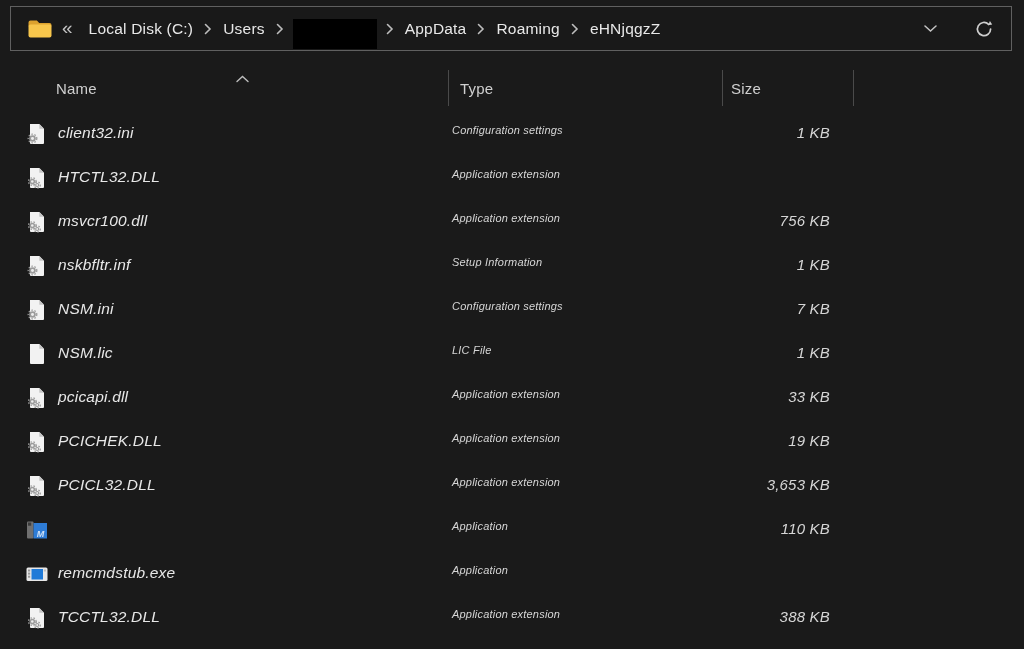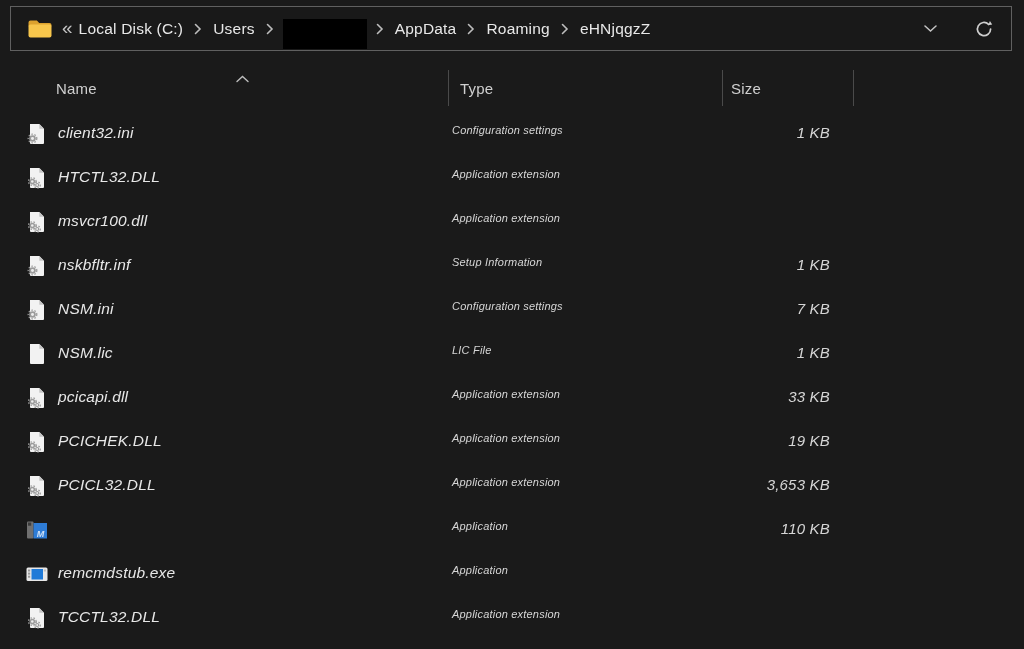--- a/index.html
+++ b/index.html
@@ -15,21 +15,21 @@
     position:absolute;left:10px;top:6px;width:1000px;height:43px;
     border:1px solid var(--bar_border,#606060);
     background:var(--bar_bg,#191919);
     display:flex;align-items:center;
   }
   .folder-wrap{margin-left:16px;display:flex;align-items:center;flex:0 0 auto;}
   .laquo{
     margin-left:9px;font-size:19px;line-height:1;color:#c4c4c4;
     flex:0 0 auto;padding-bottom:3px;cursor:default;
   }
-  .breadcrumb{display:flex;align-items:center;flex:1 1 auto;margin-left:4px;min-width:0;}
+  .breadcrumb{display:flex;align-items:center;flex:1 1 auto;margin-left:14px;min-width:0;}
   .crumb{
     font-size:15.5px;letter-spacing:.2px;color:var(--text,#e8e8e8);
     padding:0 2px;white-space:nowrap;cursor:default;
   }
   .crumb.redacted{
     width:84px;height:30px;background:var(--redacted,#000000);
     padding:0;position:relative;top:5px;
   }
   .crumb-sep{display:flex;align-items:center;margin:0 9px;flex:0 0 auto;}
   .addr-btn{
@@ -176,20 +176,21 @@
      <path d="M13.3 1 L18 5.7 H13.3 Z" fill="#c4c4c4"></path>
           <circle cx="6.3" cy="14.6" r="3.8" fill="none" stroke="#9b9b9b" stroke-width="1.3" stroke-dasharray="1.5 1.6"></circle>
    <circle cx="6.3" cy="14.6" r="2.8" fill="#9b9b9b"></circle>
    <circle cx="6.3" cy="14.6" r="1.26" fill="#efefef"></circle>
           <circle cx="11.2" cy="18" r="3.1" fill="none" stroke="#9b9b9b" stroke-width="1.3" stroke-dasharray="1.5 1.6"></circle>
    <circle cx="11.2" cy="18" r="2.1" fill="#9b9b9b"></circle>
    <circle cx="11.2" cy="18" r="0.9450000000000001" fill="#efefef"></circle>
         </svg></span>
       <span class="fname">msvcr100.dll</span>
       <span class="ftype">Application extension</span>
+      <span class="fsize">756 KB</span>
     </div>
     <div class="file-row">
       <span class="icon"><svg width="22" height="22" viewBox="0 0 22 22">
      <path d="M4 1 H13.3 L18 5.7 V20 Q18 21 17 21 H5 Q4 21 4 20 Z" fill="#f2f2f2"></path>
      <path d="M13.3 1 L18 5.7 H13.3 Z" fill="#c4c4c4"></path>
           <circle cx="6.5" cy="15.5" r="4.3" fill="none" stroke="#9b9b9b" stroke-width="1.3" stroke-dasharray="1.5 1.6"></circle>
    <circle cx="6.5" cy="15.5" r="3.3" fill="#9b9b9b"></circle>
    <circle cx="6.5" cy="15.5" r="1.4849999999999999" fill="#efefef"></circle>
         </svg></span>
       <span class="fname">nskbfltr.inf</span>
@@ -290,14 +291,15 @@
      <path d="M13.3 1 L18 5.7 H13.3 Z" fill="#c4c4c4"></path>
           <circle cx="6.3" cy="14.6" r="3.8" fill="none" stroke="#9b9b9b" stroke-width="1.3" stroke-dasharray="1.5 1.6"></circle>
    <circle cx="6.3" cy="14.6" r="2.8" fill="#9b9b9b"></circle>
    <circle cx="6.3" cy="14.6" r="1.26" fill="#efefef"></circle>
           <circle cx="11.2" cy="18" r="3.1" fill="none" stroke="#9b9b9b" stroke-width="1.3" stroke-dasharray="1.5 1.6"></circle>
    <circle cx="11.2" cy="18" r="2.1" fill="#9b9b9b"></circle>
    <circle cx="11.2" cy="18" r="0.9450000000000001" fill="#efefef"></circle>
         </svg></span>
       <span class="fname">TCCTL32.DLL</span>
       <span class="ftype">Application extension</span>
+      <span class="fsize">388 KB</span>
     </div>
   </div>
 
 </body></html>

